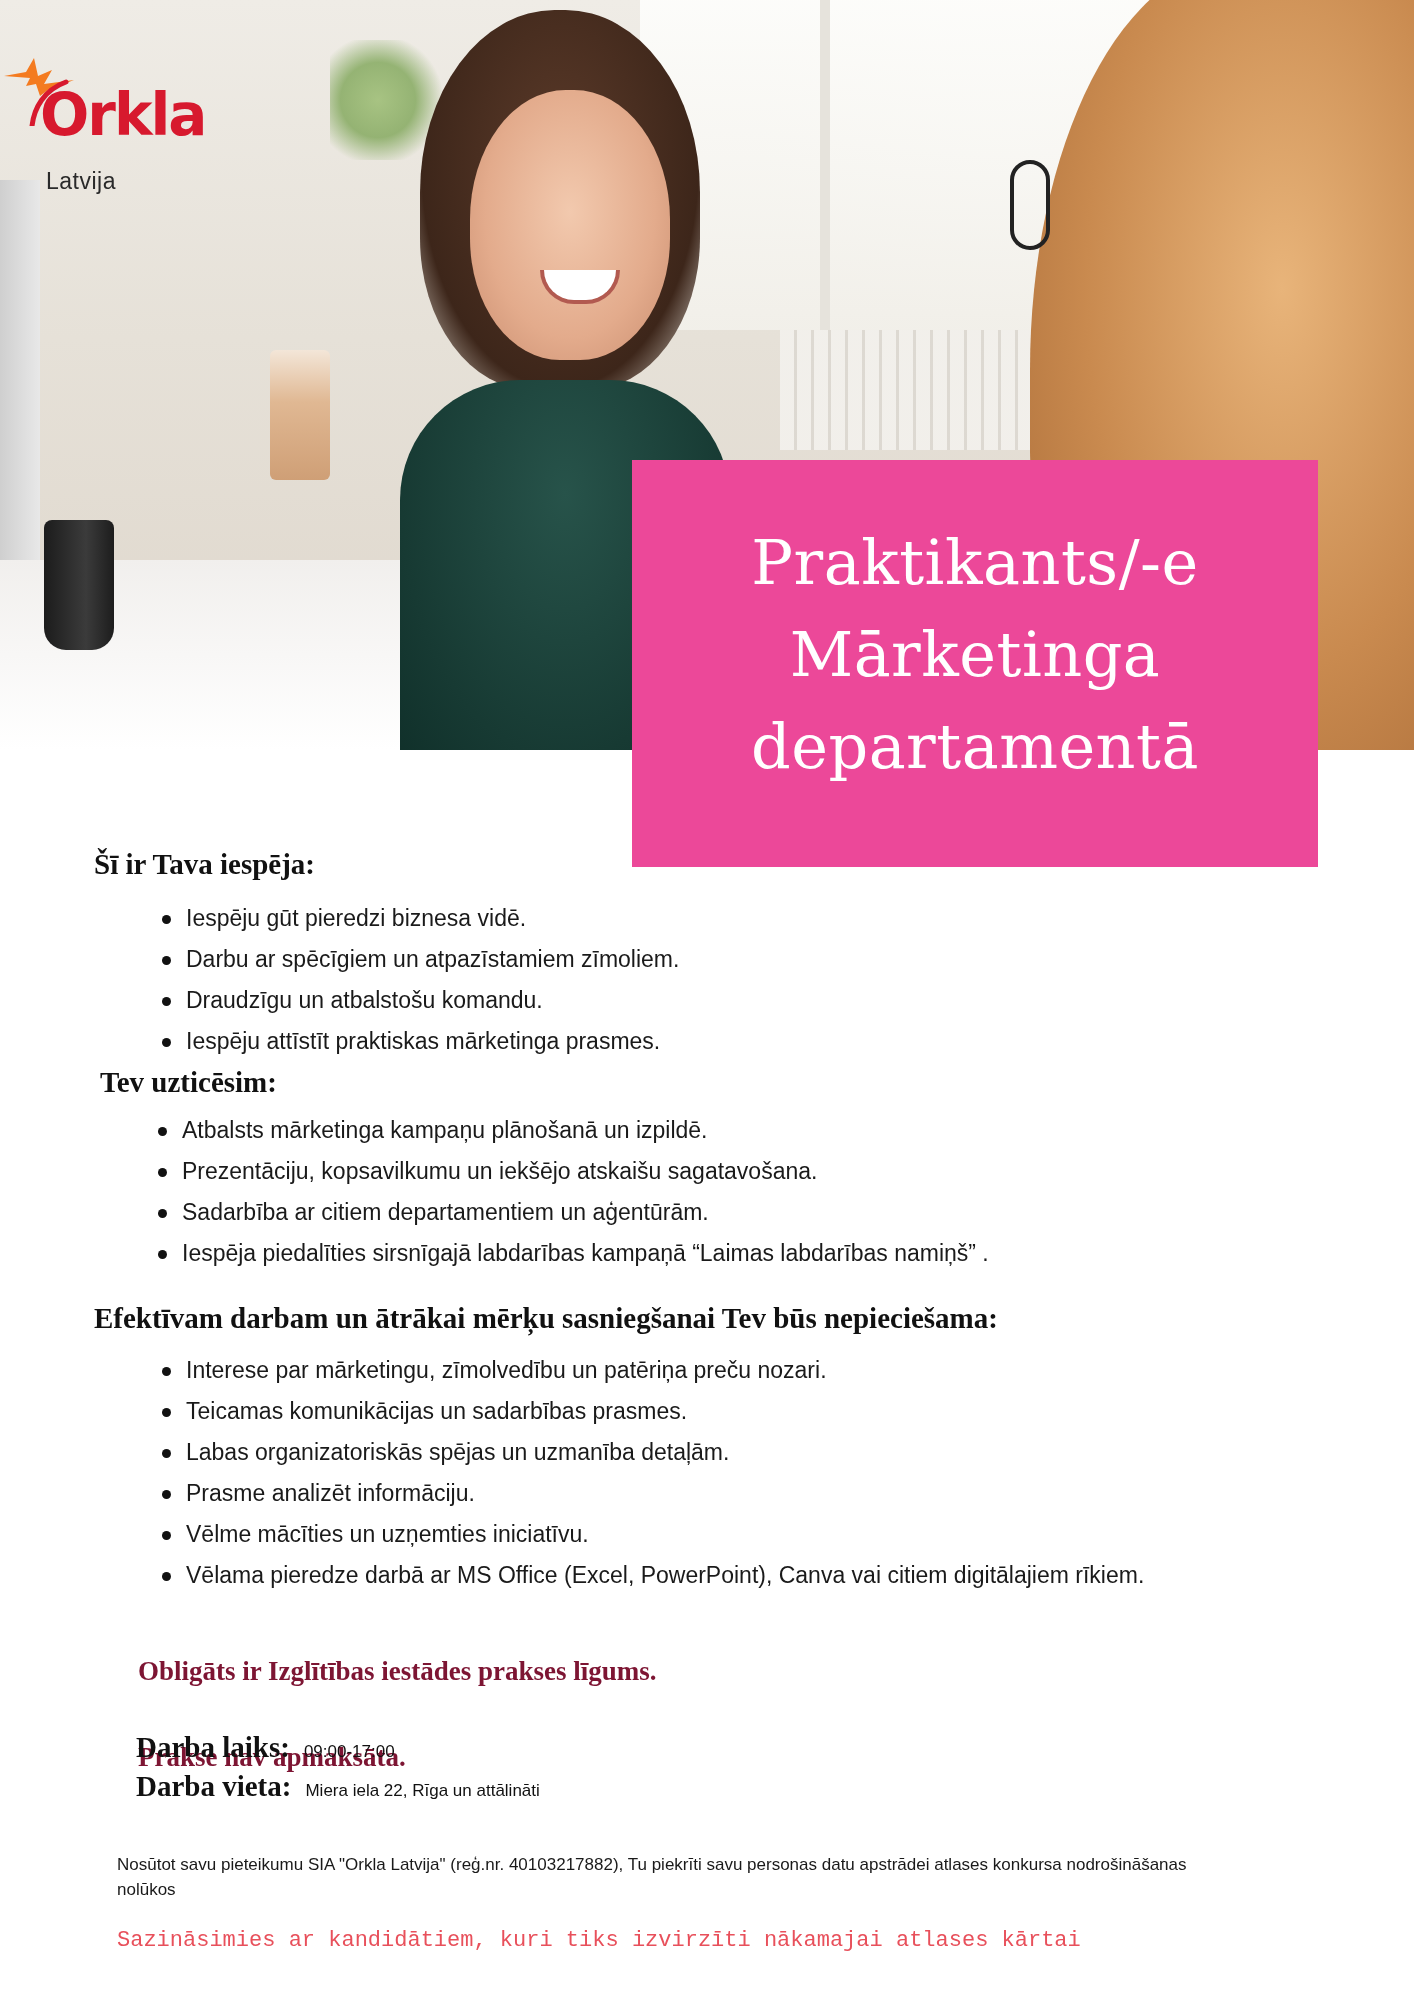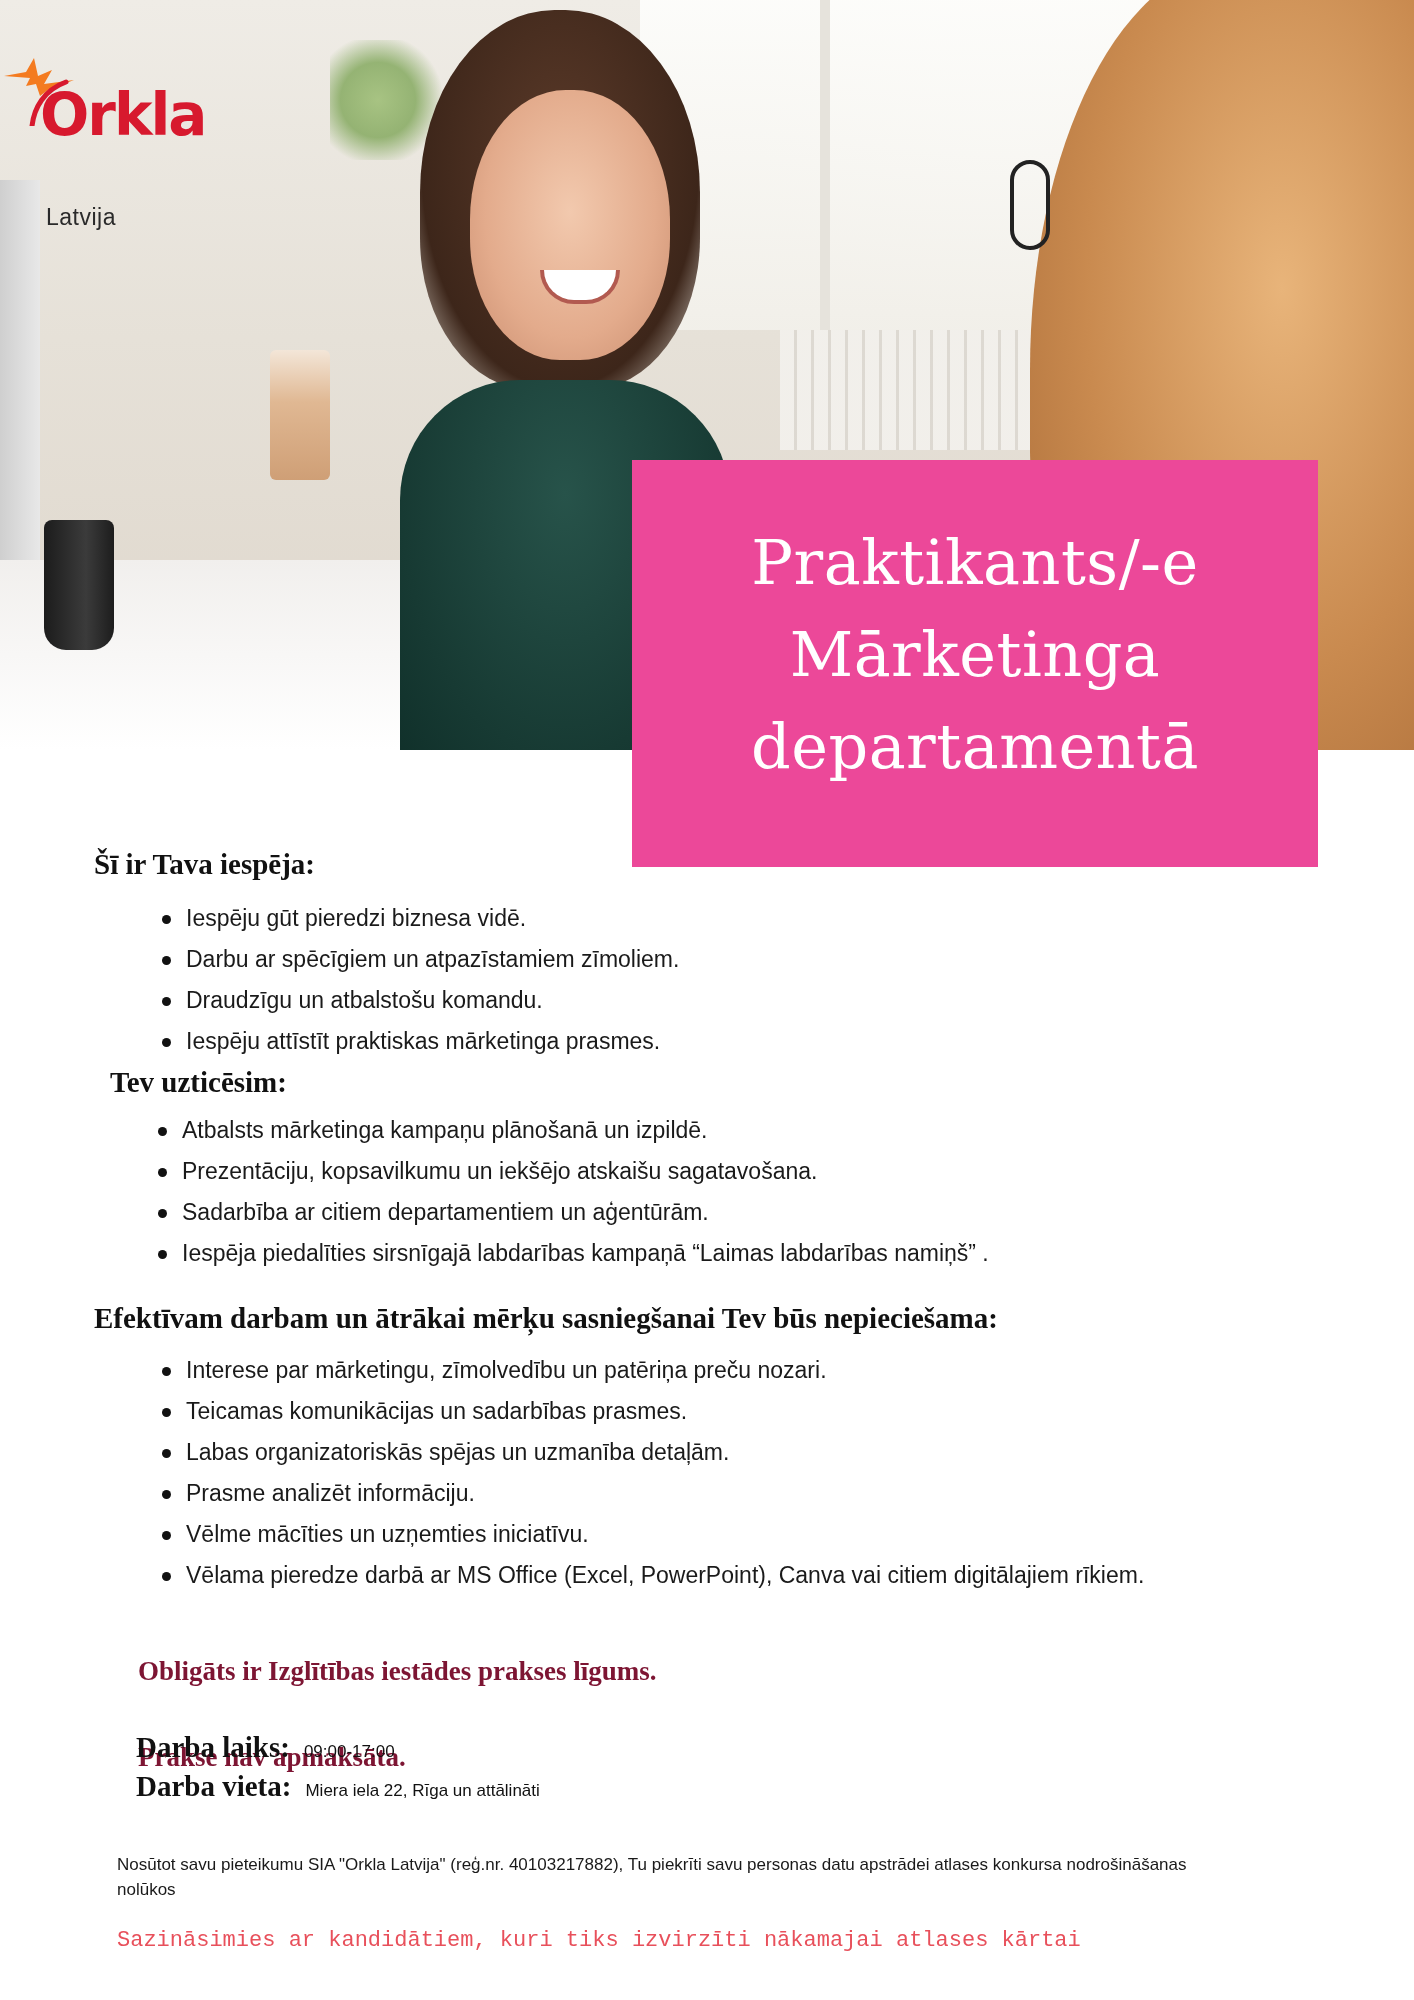--- a/index.html
+++ b/index.html
@@ -34,21 +34,21 @@
   .hero .woman-shirt { position: absolute; left: 400px; top: 380px; width: 330px; height: 380px; border-radius: 120px 120px 0 0;
     background: radial-gradient(ellipse at 50% 30%, #27534a 0%, #173a33 70%, #10302a 100%); }
   .hero .other-hair { position: absolute; left: 1030px; top: -40px; width: 420px; height: 820px; border-radius: 50% 0 0 40%;
     background: radial-gradient(ellipse at 60% 40%, #e8b47a 0%, #c98a4f 55%, #a86a36 100%); }
   .hero .other-glasses { position: absolute; left: 1010px; top: 160px; width: 40px; height: 90px; border: 4px solid #222; border-radius: 20px; }
 
   
   .logo { position: absolute; left: 4px; top: 56px; width: 240px; height: 150px; }
   .logo-star { position: absolute; left: 0; top: 0; }
   .logo-word { position: absolute; left: 36px; top: 30px; font-family: "DejaVu Sans", sans-serif; font-weight: bold; font-size: 58px; letter-spacing: -2px; color: #d7192e; line-height: 1; }
-  .logo-sub { position: absolute; left: 42px; top: 112px; font-family: "Liberation Sans", sans-serif; font-size: 23px; color: #2a2a2a; letter-spacing: .5px; margin-top: 36px; }
+  .logo-sub { position: absolute; left: 42px; top: 112px; font-family: "Liberation Sans", sans-serif; font-size: 23px; color: #2a2a2a; letter-spacing: .5px; }
 
   
   .title-box { position: absolute; left: 632px; top: 460px; width: 686px; height: 407px; background: #ec4899;
     display: flex; flex-direction: column; align-items: center; justify-content: center; padding-bottom: 18px; }
   .title-line { font-family: "DejaVu Serif", serif; color: #ffffff; font-size: 62px; line-height: 92px; text-align: center; letter-spacing: .5px; }
 
   
   .section-heading { position: absolute; font-family: "Liberation Serif", serif; font-weight: bold; font-size: 29px; color: #111; }
   .bullets { position: absolute; list-style: none; }
   .bullets li { position: relative; font-family: "Liberation Sans", sans-serif; font-size: 23px; color: #1a1a1a; line-height: 41px; padding-left: 26px; }
@@ -98,21 +98,21 @@
 </div>
 
 <div class="section-heading" style="left:94px; top:848px;">Šī ir Tava iespēja:</div>
 <ul class="bullets" style="left:160px; top:898px;">
   <li><span class="dot"></span><span>Iespēju gūt pieredzi biznesa vidē.</span></li>
   <li><span class="dot"></span><span>Darbu ar spēcīgiem un atpazīstamiem zīmoliem.</span></li>
   <li><span class="dot"></span><span>Draudzīgu un atbalstošu komandu.</span></li>
   <li><span class="dot"></span><span>Iespēju attīstīt praktiskas mārketinga prasmes.</span></li>
 </ul>
 
-<div class="section-heading" style="left:110px; top:1066px;">Tev uzticēsim:</div>
+<div class="section-heading" style="left:100px; top:1066px;">Tev uzticēsim:</div>
 <ul class="bullets" style="left:156px; top:1110px;">
   <li><span class="dot"></span><span>Atbalsts mārketinga kampaņu plānošanā un izpildē.</span></li>
   <li><span class="dot"></span><span>Prezentāciju, kopsavilkumu un iekšējo atskaišu sagatavošana.</span></li>
   <li><span class="dot"></span><span>Sadarbība ar citiem departamentiem un aģentūrām.</span></li>
   <li><span class="dot"></span><span>Iespēja piedalīties sirsnīgajā labdarības kampaņā “Laimas labdarības namiņš” .</span></li>
 </ul>
 
 <div class="section-heading" style="left:94px; top:1302px;">Efektīvam darbam un ātrākai mērķu sasniegšanai Tev būs nepieciešama:</div>
 <ul class="bullets" style="left:160px; top:1350px; width:1100px;">
   <li><span class="dot"></span><span>Interese par mārketingu, zīmolvedību un patēriņa preču nozari.</span></li>

